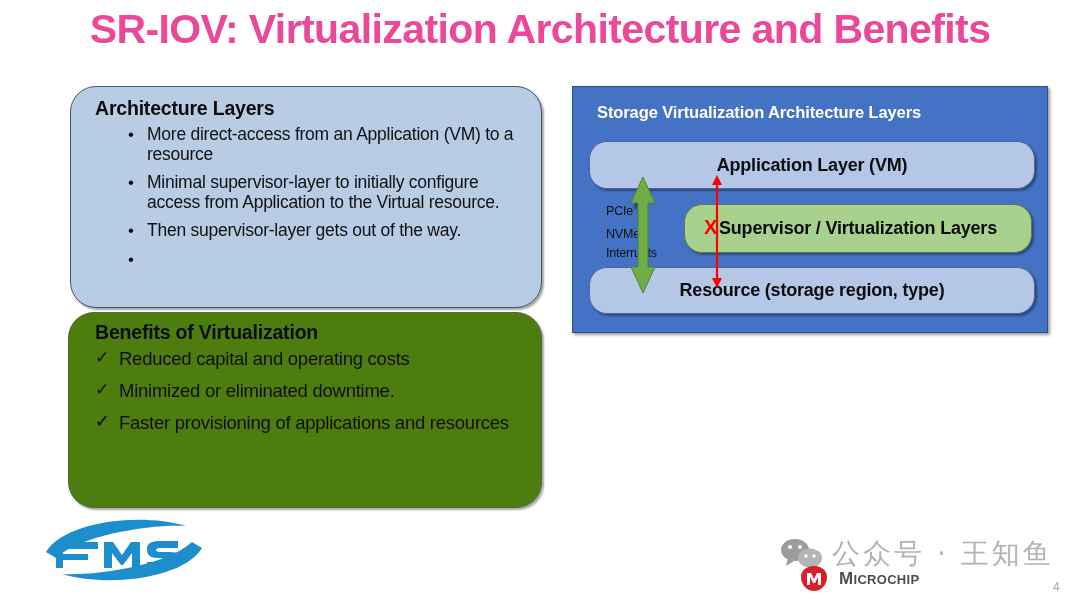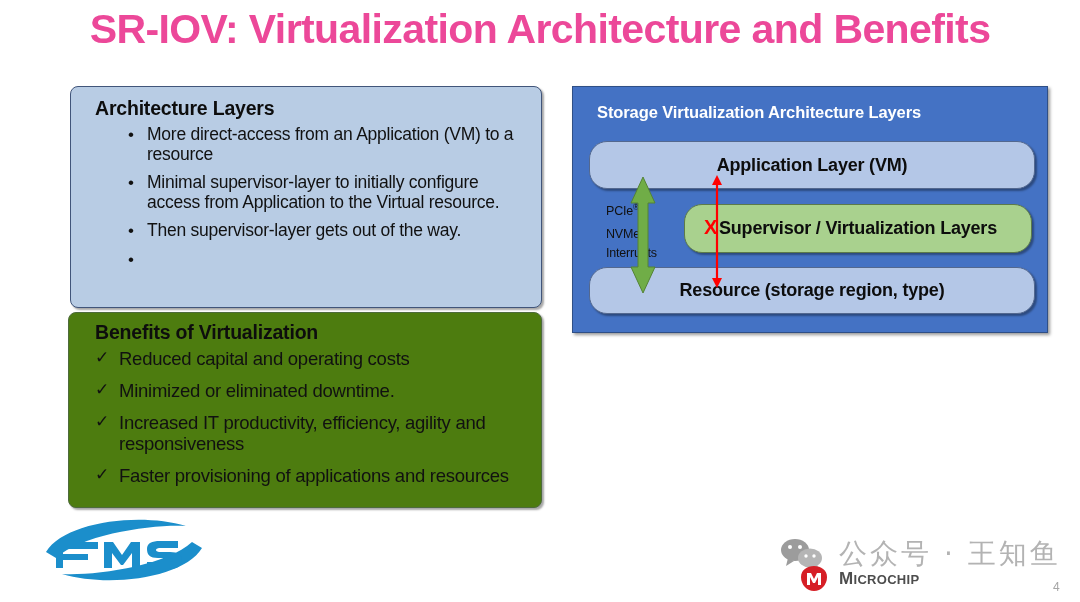--- a/index.html
+++ b/index.html
@@ -26,21 +26,21 @@
     font-size: 41px;
     font-weight: bold;
     letter-spacing: -0.6px;
     color: #ec4899;
     white-space: nowrap;
   }
 
   
   .round-box {
     position: absolute;
-    border-radius: 8px;
+    border-radius: 26px;
     box-sizing: border-box;
     border: 1.5px solid #41557a;
     box-shadow: 2px 2px 2px rgba(0,0,0,0.35);
   }
   #architecture-box {
     left: 70px;
     top: 86px;
     width: 472px;
     height: 222px;
     background: #b8cce4;
@@ -228,21 +228,21 @@
     height: 80px;
   }
 
   
   #wechat-watermark {
     position: absolute;
     left: 780px;
     top: 535px;
     display: flex;
     align-items: center;
-    gap: 15px;
+    gap: 8px;
   }
   #wechat-text {
     font-size: 28px;
     color: #b3b3b3;
     letter-spacing: 3px;
     font-family: "DejaVu Sans", sans-serif;
     white-space: nowrap;
   }
   #microchip-logo {
     position: absolute;
@@ -302,21 +302,20 @@
     <div class="benefit-item">
       <span class="check">✓</span>
       <span>Reduced capital and operating costs</span>
     </div>
     <div class="benefit-item">
       <span class="check">✓</span>
       <span>Minimized or eliminated downtime.</span>
     </div>
     <div class="benefit-item">
       <span class="check">✓</span>
-      <span>Increased IT productivity, efficiency, agility and responsiveness</span>
     </div>
     <div class="benefit-item">
       <span class="check">✓</span>
       <span>Faster provisioning of applications and resources</span>
     </div>
   </div>
 </div>
 
 <div id="diagram-panel">
   <div id="diagram-title">Storage Virtualization Architecture Layers</div>

